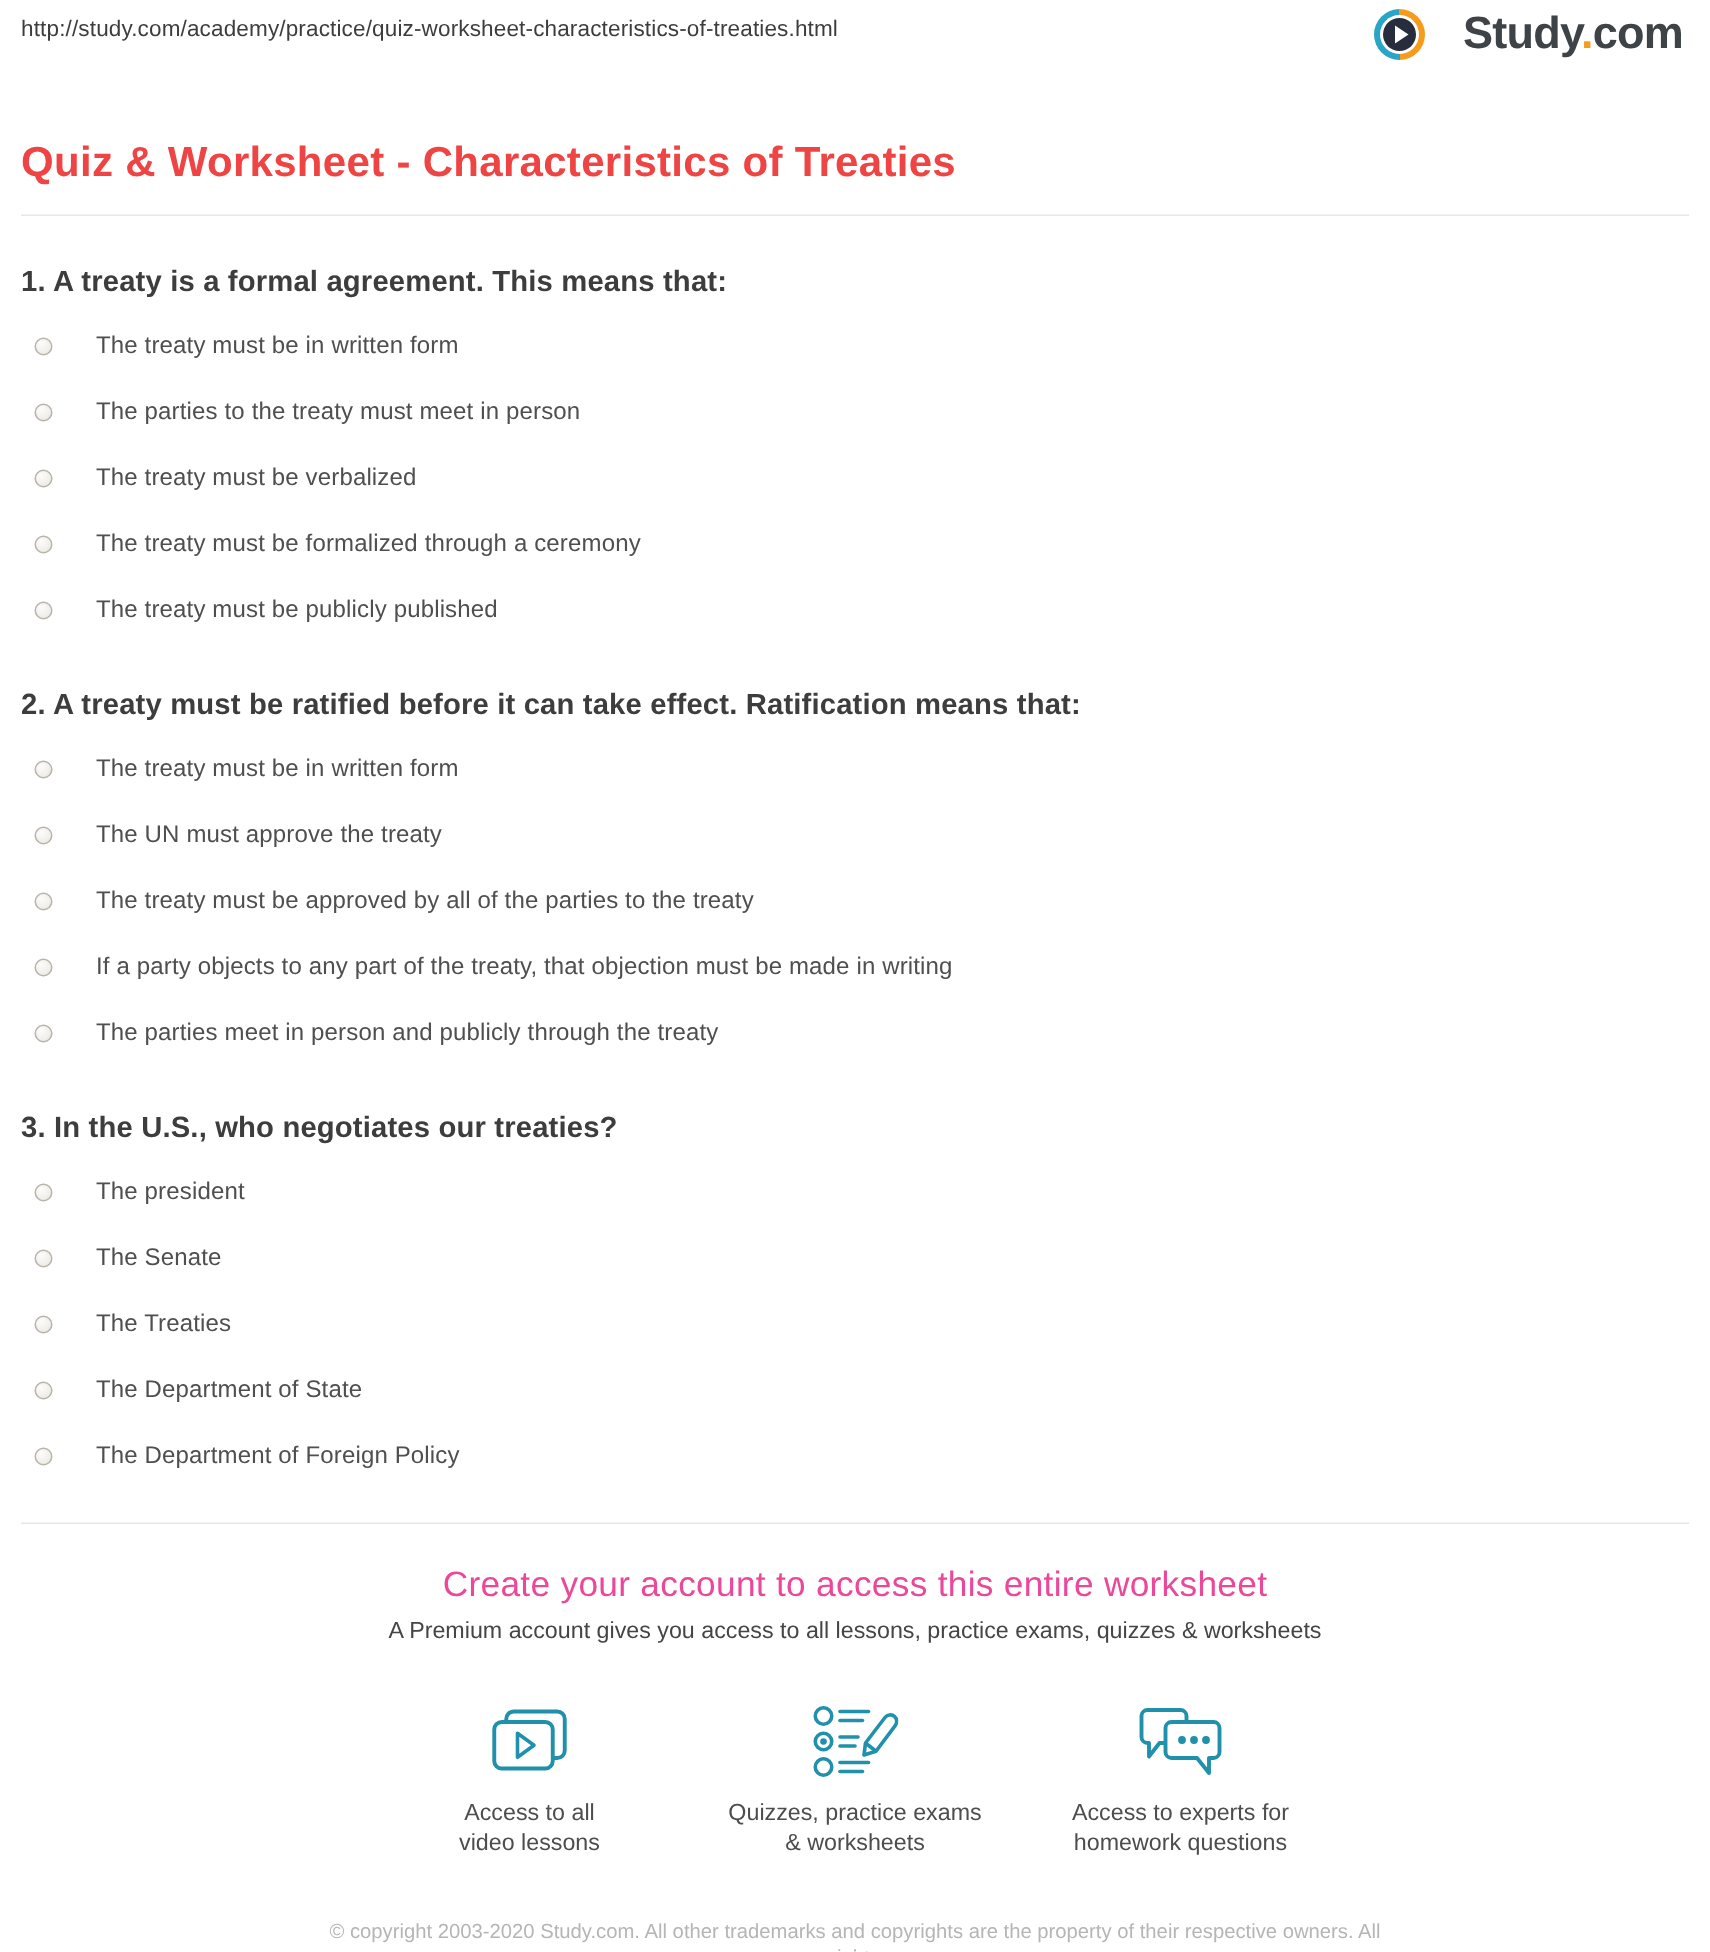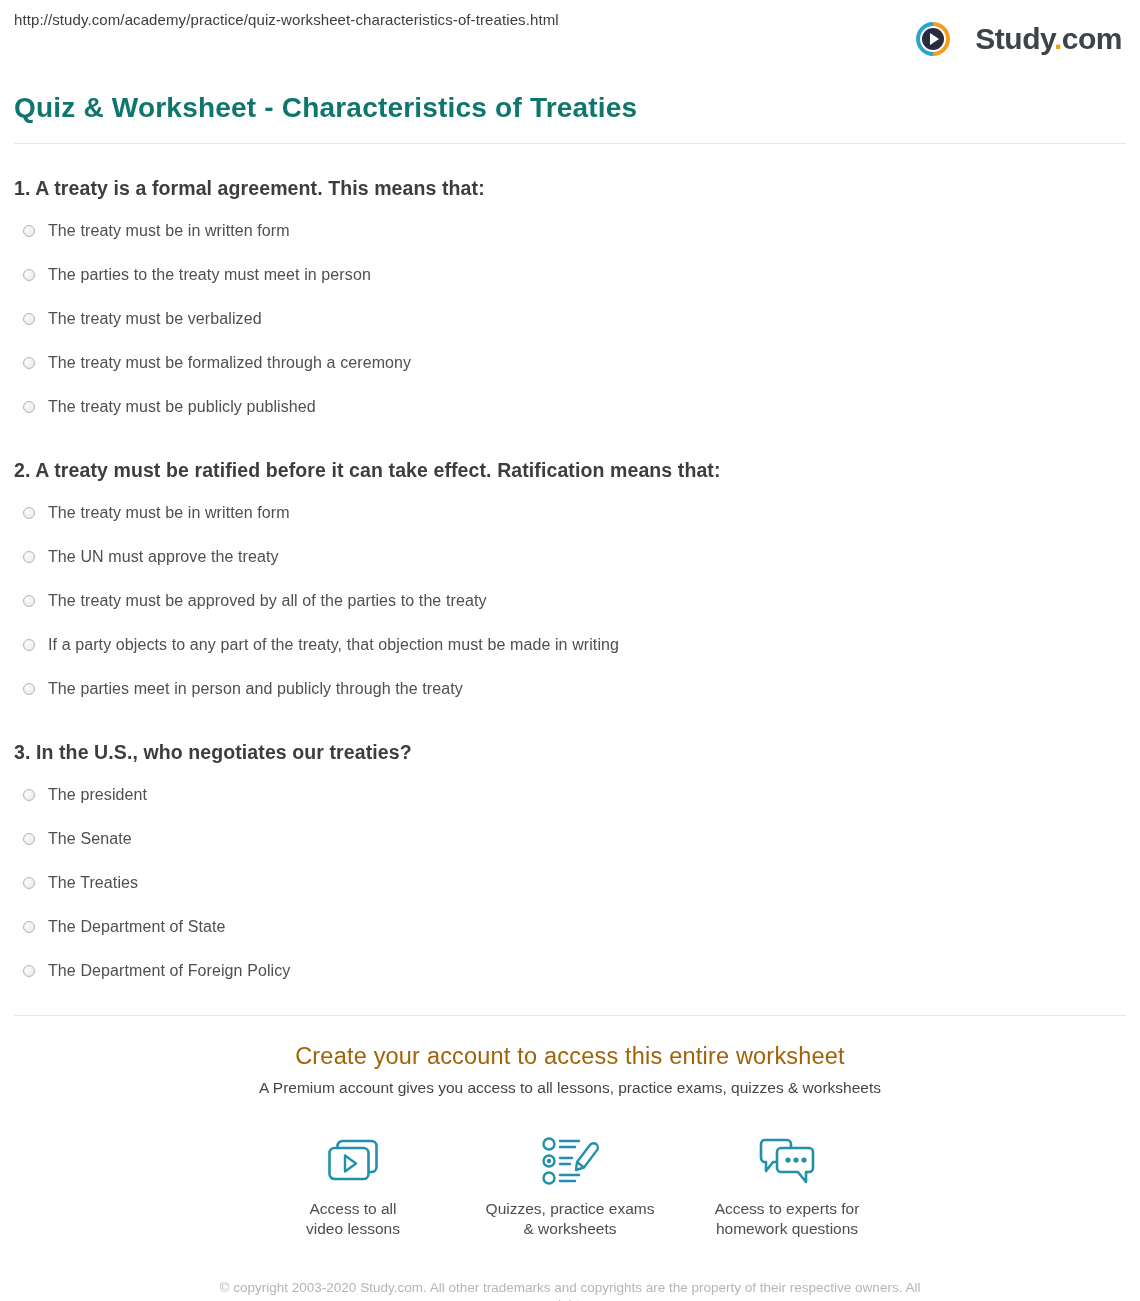--- a/index.html
+++ b/index.html
@@ -13,21 +13,21 @@
   }
   .container { padding: 0 14px; }
 
   
   .topbar { position: relative; height: 50px; }
   .url-text {
     position: absolute; left: 14px; top: 11px;
     font-size: 15px; color: #3d3d3d; letter-spacing: 0.1px;
   }
   .logo {
-    position: absolute; right: 18px; top: 22px;
+    position: absolute; right: 18px; top: 6px;
     display: flex; align-items: flex-start; gap: 25px;
     cursor: pointer; text-decoration: none;
   }
   .logo-badge {
     width: 34px; height: 34px; border-radius: 50%;
     background: conic-gradient(#f59b1e 0deg 180deg, #2aa5c8 180deg 360deg);
     position: relative;
   }
   .logo-badge .gap {
     position: absolute; left: 4px; top: 4px; width: 26px; height: 26px;
@@ -46,55 +46,55 @@
   }
   .logo-text {
     font-size: 30px; font-weight: 700; color: #3e4347;
     letter-spacing: -0.5px; line-height: 34px;
   }
   .logo-text .dot { color: #f59b1e; }
 
   
   .page-title {
     margin-top: 42px;
-    font-size: 28px; font-weight: 700; color: #0f766e;
+    font-size: 28px; font-weight: 700; color: #ef4444;
     letter-spacing: 0.2px;
   }
   .divider {
     border: none; border-top: 1px solid #e7e7e7;
     margin-top: 19px;
   }
 
   
   .question { margin-top: 33px; }
   .question + .question { margin-top: 42px; }
   .question-text {
     font-size: 19.5px; font-weight: 700; color: #3d3d3d;
     line-height: 22px; letter-spacing: 0.1px;
   }
   .options { list-style: none; margin-top: 22px; padding-left: 9px; }
   .option-row {
-    display: flex; align-items: center; gap: 13px;
+    display: flex; align-items: center; gap: 29px;
     height: 20px; margin-bottom: 24px; cursor: pointer;
   }
   .radio {
     width: 12px; height: 12px; border-radius: 50%;
     border: 1px solid #b9b3aa;
     background: radial-gradient(circle at 35% 30%, #fdfcfb, #eae7e1);
     flex: 0 0 auto;
   }
   .option-label { font-size: 16px; color: #4f4f4f; letter-spacing: 0.1px; }
 
   .divider2 { border: none; border-top: 1px solid #e7e7e7; margin-top: 34px; }
 
   
   .cta { text-align: center; }
   .cta-heading {
     margin-top: 27px;
-    font-size: 23.5px; font-weight: 400; color: #a16207;
+    font-size: 23.5px; font-weight: 400; color: #ec4899;
     letter-spacing: 0.2px;
   }
   .cta-sub {
     margin-top: 9px;
     font-size: 15.5px; color: #454545;
   }
   .features {
     margin-top: 34px;
     display: flex; justify-content: center;
   }

